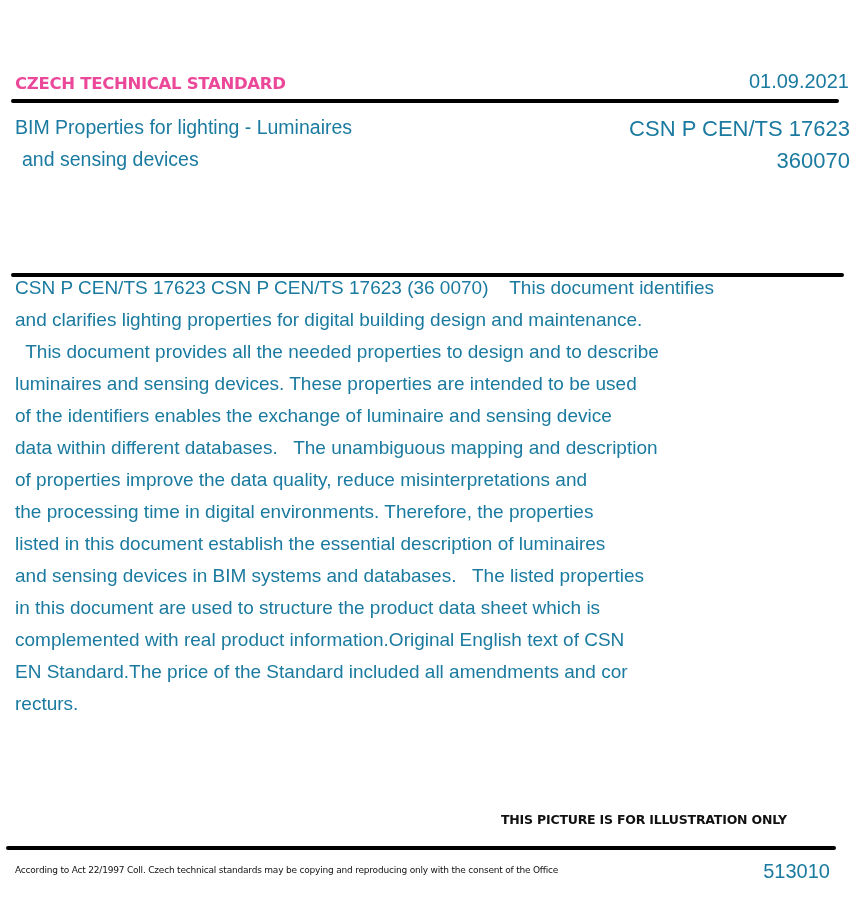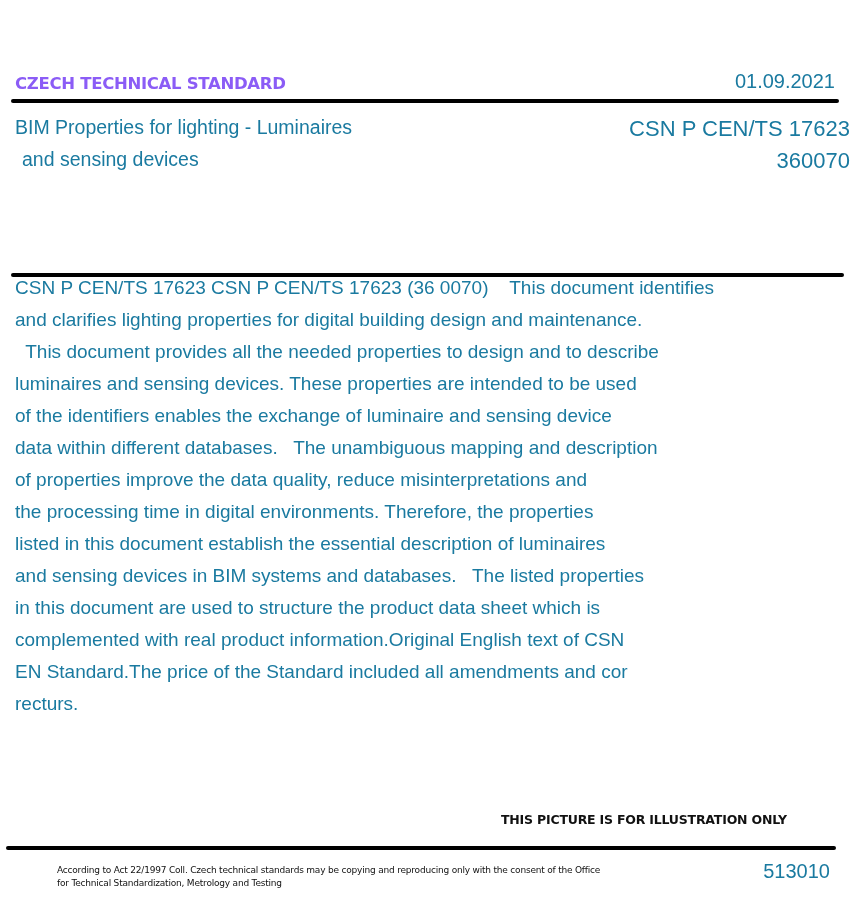--- a/index.html
+++ b/index.html
@@ -1,25 +1,25 @@
 <!DOCTYPE html>
 <html><head>
   <meta charset="utf-8">
   <style>
     html, body { margin: 0; padding: 0; background: #ffffff; }
     body { width: 865px; height: 914px; position: relative; overflow: hidden; }
     .abs { position: absolute; }
     .hdr-label {
       left: 15px; top: 74px;
       font-family: "DejaVu Sans", sans-serif;
-      font-weight: bold; font-size: 16.5px; color: #8b5cf6;
+      font-weight: bold; font-size: 16.5px; color: #ec4899;
       letter-spacing: -0.3px; white-space: nowrap;
     }
     .hdr-date {
-      right: 30px; top: 70px;
+      right: 16px; top: 70px;
       font-family: "Liberation Sans", sans-serif;
       font-size: 20px; color: #1a7aa0; white-space: nowrap;
     }
     .rule { background: #000; border-radius: 3px; }
     .rule-top { left: 11px; top: 99px; width: 828px; height: 4px; }
     .rule-mid { left: 11px; top: 273px; width: 833px; height: 4px; }
     .rule-bottom { left: 6px; top: 846px; width: 830px; height: 4px; }
     .title-line {
       left: 15px;
       font-family: "Liberation Sans", sans-serif;
@@ -41,21 +41,21 @@
       font-family: "DejaVu Sans", sans-serif;
       font-weight: bold; font-size: 12.5px; color: #111111;
       letter-spacing: -0.2px; white-space: nowrap;
     }
     .legal {
       left: 15px; top: 864px; width: 580px;
       font-family: "DejaVu Sans", sans-serif;
       font-size: 9px; line-height: 13px; color: #111111;
       letter-spacing: -0.2px;
     }
-    .legal div { white-space: nowrap; margin-left: 42px; }
+    .legal div { white-space: nowrap; }
     .code-num {
       right: 35px; top: 860px;
       font-family: "Liberation Sans", sans-serif;
       font-size: 20px; color: #1a7aa0; white-space: nowrap;
     }
   </style>
 </head>
 <body>
 
 <div class="abs hdr-label">CZECH TECHNICAL STANDARD</div>
@@ -86,16 +86,15 @@
   <div class="body-line">EN Standard.The price of the Standard included all amendments and cor</div>
   <div class="body-line">recturs.</div>
 </div>
 
 <div class="abs illus">THIS PICTURE IS FOR ILLUSTRATION ONLY</div>
 
 <div class="abs rule rule-bottom"></div>
 
 <div class="abs legal">
   <div>According to Act 22/1997 Coll. Czech technical standards may be copying and reproducing only with the consent of the Office</div>
-  <div>for Technical Standardization, Metrology and Testing</div>
 </div>
 
 <div class="abs code-num">513010</div>
 
 </body></html>

